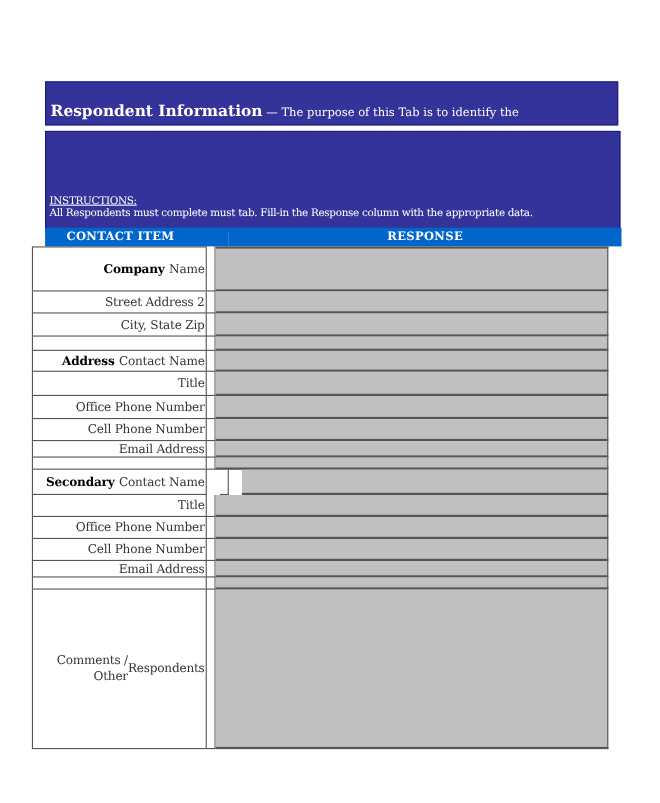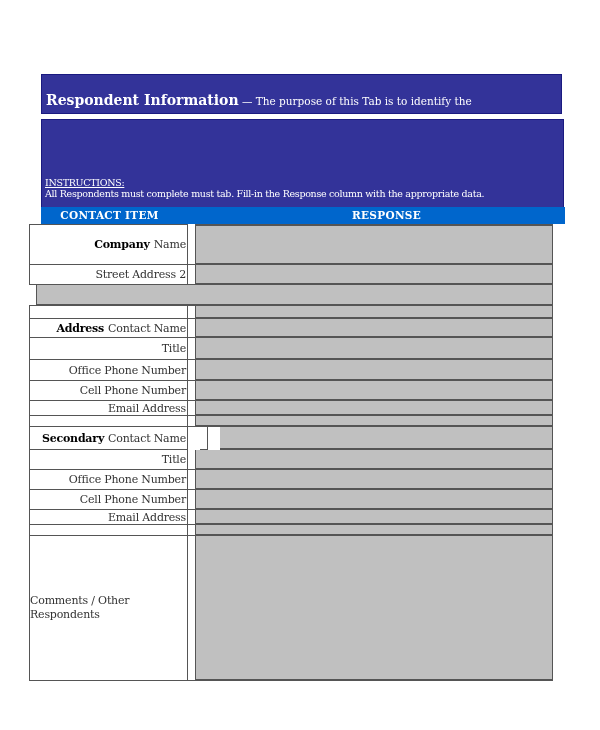--- a/index.html
+++ b/index.html
@@ -40,21 +40,21 @@
       letter-spacing: -0.2px;
     }
     .cell-label b { color: #000; margin-right: 4px; }
     .cell-spacer { width: 8px; border-right: 1px solid #555; border-bottom: 1px solid #555; box-sizing: border-box; }
     .cell-response {
       flex: 1; background: #c0c0c0; border-right: 1px solid #555;
       border-bottom: 2px solid #555; box-sizing: border-box;
     }
     .row.first .cell-response { border-top: 2px solid #555; }
     .row.first .cell-label { border-top: 1px solid #555; }
-    .cell-label.multi { white-space: normal; line-height: 14px; flex-direction: column; align-items: flex-start; justify-content: center; }
+    .cell-label.multi { white-space: normal; line-height: 14px; flex-direction: row; align-items: center; justify-content: center; }
     .cell-label.multi span { display: block; }
   </style>
 </head>
 <body>
 
 <div class="title-band">
   <span class="title">Respondent Information</span><span class="desc"> — </span><span class="desc">The purpose of this Tab is to identify the</span><br>
 </div>
 
 <div class="instr-band">
@@ -77,20 +77,23 @@
       <div class="cell-response"></div>
     </div>
     <div class="row" style="height: 20px;">
       <div class="cell-label">
         <span>Street Address 2</span>
       </div>
       <div class="cell-spacer"></div>
       <div class="cell-response"></div>
     </div>
     <div class="row" style="height: 21px;">
+      <div class="cell-label">
+        <span>City, State Zip</span>
+      </div>
       <div class="cell-spacer"></div>
       <div class="cell-response"></div>
     </div>
     <div class="row" style="height: 13px;">
       <div class="cell-label">
         <span></span>
       </div>
       <div class="cell-spacer"></div>
       <div class="cell-response"></div>
     </div>

